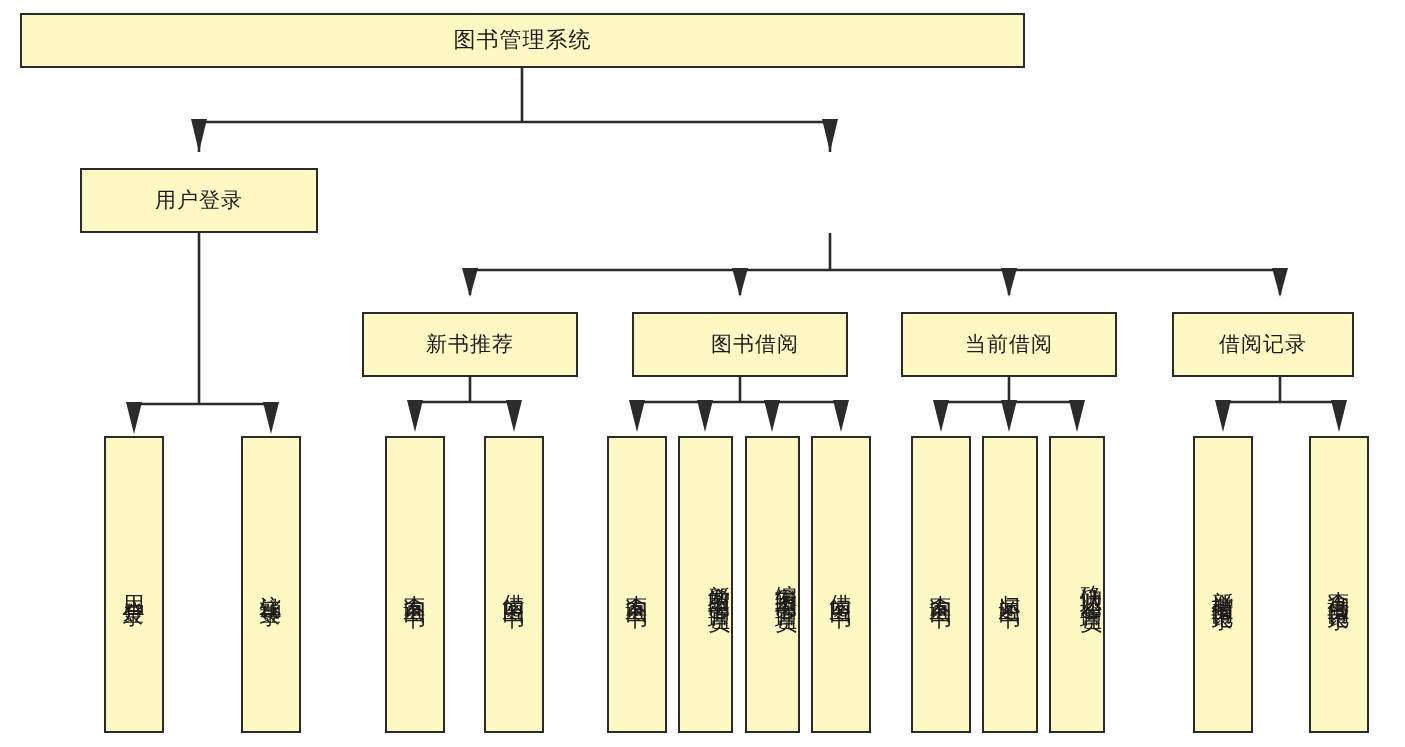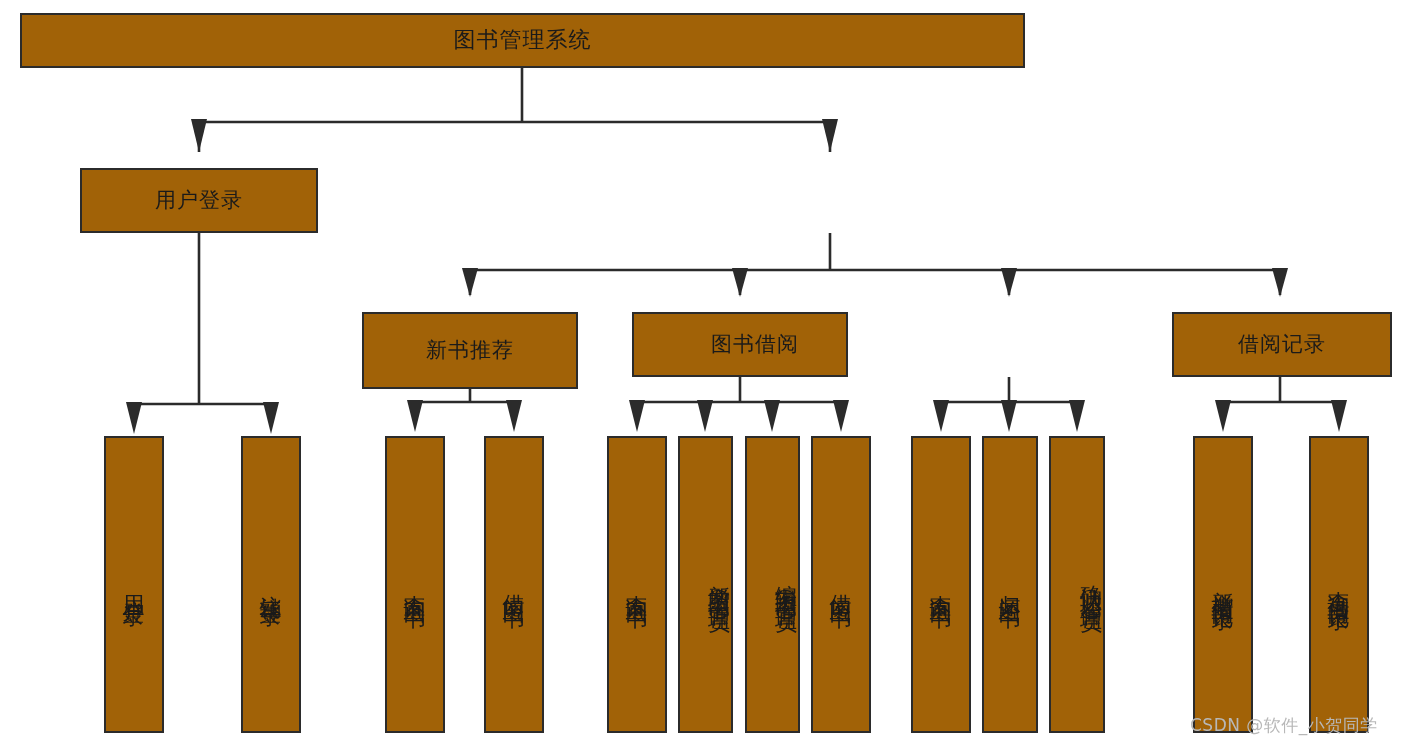--- a/index.html
+++ b/index.html
@@ -23,21 +23,21 @@
     position: absolute;
     left: 0; top: 0;
     width: 1405px;
     height: 747px;
     pointer-events: none;
   }
   .node {
     position: absolute;
     box-sizing: border-box;
     border: 2px solid #2b2b2b;
-    background: #a16207;
+    background: #fef9c3;
     display: flex;
     align-items: center;
     justify-content: center;
     color: #1a1a1a;
   }
   .node.horiz {
     font-size: 21px;
     letter-spacing: 1px;
     line-height: 1.2;
   }
@@ -159,27 +159,30 @@
   </svg>
 
   <div class="node horiz root" style="left:20px; top:13px; width:1005px; height:55px;">
     <span>图书管理系统</span>
   </div>
 
   <div class="node horiz" style="left:80px; top:168px; width:238px; height:65px;">
     <span>用户登录</span>
   </div>
 
-  <div class="node horiz" style="left:362px; top:312px; width:216px; height:77px;">
+  <div class="node horiz" style="left:362px; top:312px; width:216px; height:65px;">
     <span>新书推荐</span>
   </div>
   <div class="node horiz" style="left:632px; top:312px; width:216px; height:65px;padding-left:30px;">
     <span>图书借阅</span>
   </div>
-  <div class="node horiz" style="left:1172px; top:312px; width:220px; height:65px;">
+  <div class="node horiz" style="left:901px; top:312px; width:216px; height:65px;">
+    <span>当前借阅</span>
+  </div>
+  <div class="node horiz" style="left:1172px; top:312px; width:182px; height:65px;">
     <span>借阅记录</span>
   </div>
 
   <div class="node vert centered" style="left:104px; top:436px; width:60px; height:297px;">
     <span class="vtext">用户登录</span>
   </div>
   <div class="node vert centered" style="left:241px; top:436px; width:60px; height:297px;">
     <span class="vtext">注销登录</span>
   </div>
 
@@ -213,15 +216,14 @@
     <span class="vtext">确认归还（管理员）</span>
   </div>
 
   <div class="node vert centered" style="left:1193px; top:436px; width:60px; height:297px;">
     <span class="vtext">新增借阅记录</span>
   </div>
   <div class="node vert centered" style="left:1309px; top:436px; width:60px; height:297px;">
     <span class="vtext">查询借阅记录</span>
   </div>
 
-  <div class="watermark">CSDN @软件_小贺同学</div>
 
 </div>
 
 </body></html>

